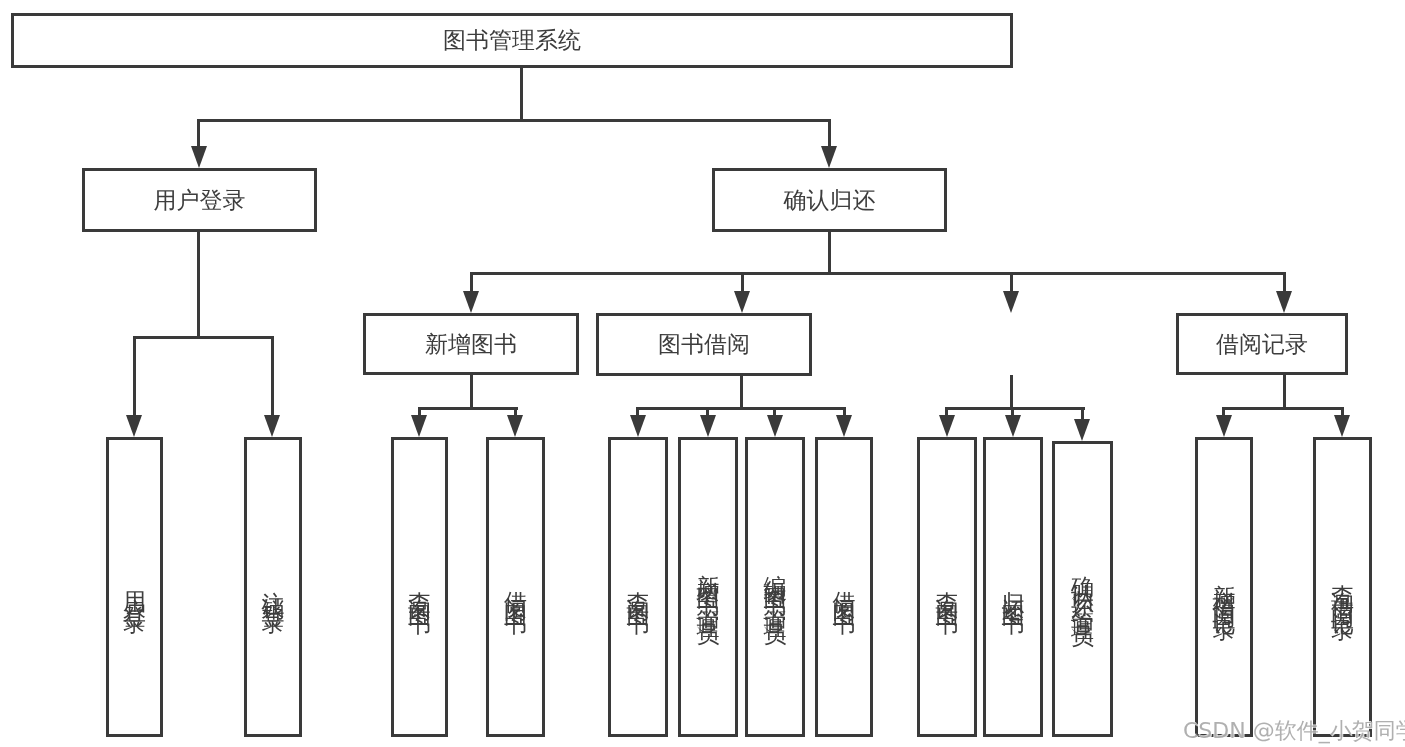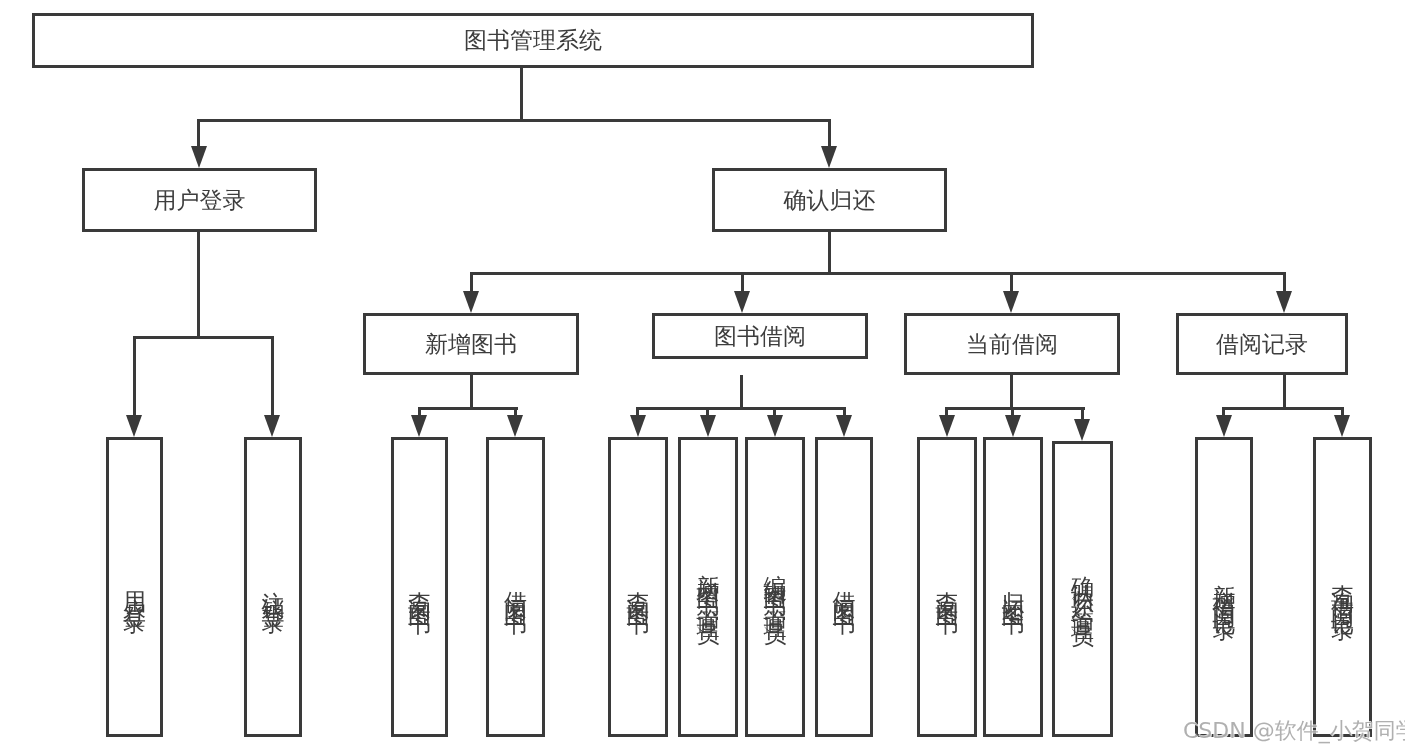--- a/index.html
+++ b/index.html
@@ -50,21 +50,21 @@
     text-shadow:1px 1px 0 rgba(255,255,255,.8),-1px -1px 0 rgba(255,255,255,.8);
     white-space:nowrap;
     z-index:10;
   }
 </style>
 </head>
 <body>
 
 <div id="canvas">
 
-  <div class="hbox" style="left:32px;top:13px;width:1002px;height:55px;">
+  <div class="hbox" style="left:11px;top:13px;width:1002px;height:55px;">
     <span>图书管理系统</span>
   </div>
 
   <div class="v" style="left:520px;top:68px;height:54px;"></div>
   <div class="h" style="left:198px;top:119px;width:633px;"></div>
   <div class="v" style="left:197px;top:119px;height:30px;"></div>
   <div class="arrow" style="left:191px;top:146px;"></div>
   <div class="v" style="left:828px;top:119px;height:30px;"></div>
   <div class="arrow" style="left:821px;top:146px;"></div>
 
@@ -89,25 +89,22 @@
   <div class="v" style="left:741px;top:272px;height:21px;"></div>
   <div class="arrow" style="left:734px;top:291px;"></div>
   <div class="v" style="left:1010px;top:272px;height:21px;"></div>
   <div class="arrow" style="left:1003px;top:291px;"></div>
   <div class="v" style="left:1283px;top:272px;height:21px;"></div>
   <div class="arrow" style="left:1276px;top:291px;"></div>
 
   <div class="hbox" style="left:363px;top:313px;width:216px;height:62px;">
     <span>新增图书</span>
   </div>
-  <div class="hbox" style="left:652px;top:313px;width:216px;height:46px;">
+  <div class="hbox" style="left:596px;top:313px;width:216px;height:63px;">
     <span>图书借阅</span>
-  </div>
-  <div class="hbox" style="left:904px;top:313px;width:216px;height:62px;">
-    <span>当前借阅</span>
   </div>
   <div class="hbox" style="left:1176px;top:313px;width:172px;height:62px;">
     <span>借阅记录</span>
   </div>
 
   <div class="v" style="left:470px;top:375px;height:35px;"></div>
   <div class="h" style="left:418px;top:407px;width:100px;"></div>
   <div class="v" style="left:418px;top:407px;height:11px;"></div>
   <div class="arrow" style="left:411px;top:415px;"></div>
   <div class="v" style="left:514px;top:407px;height:11px;"></div>

